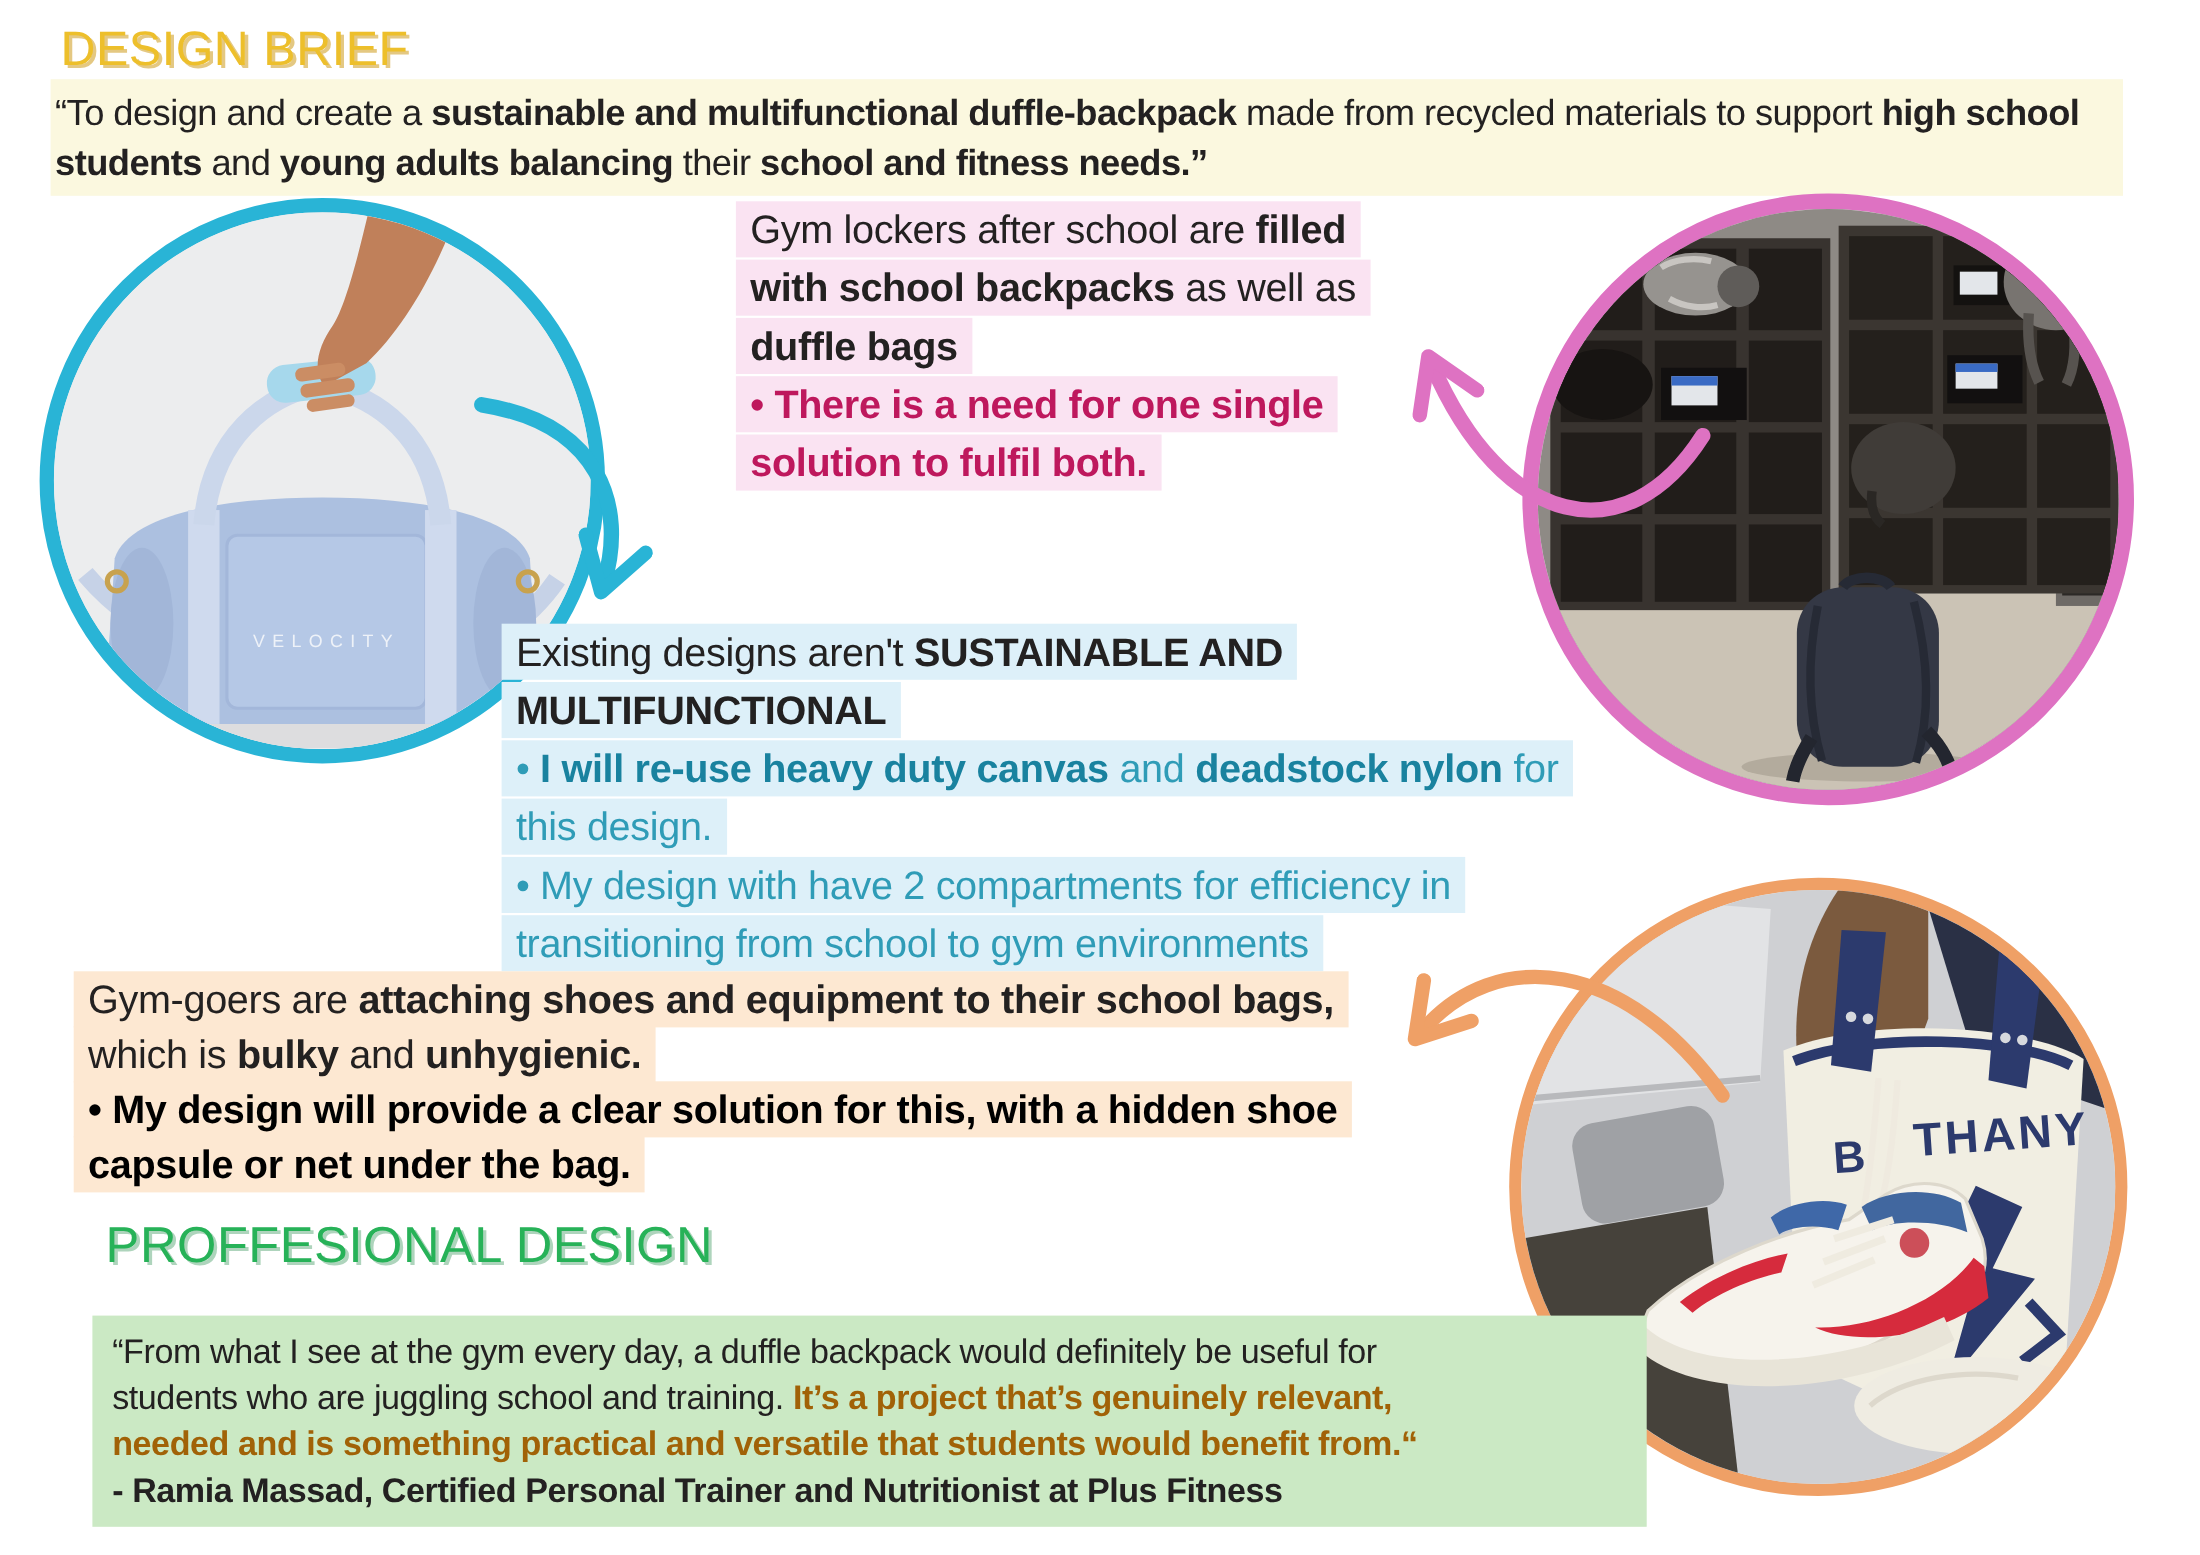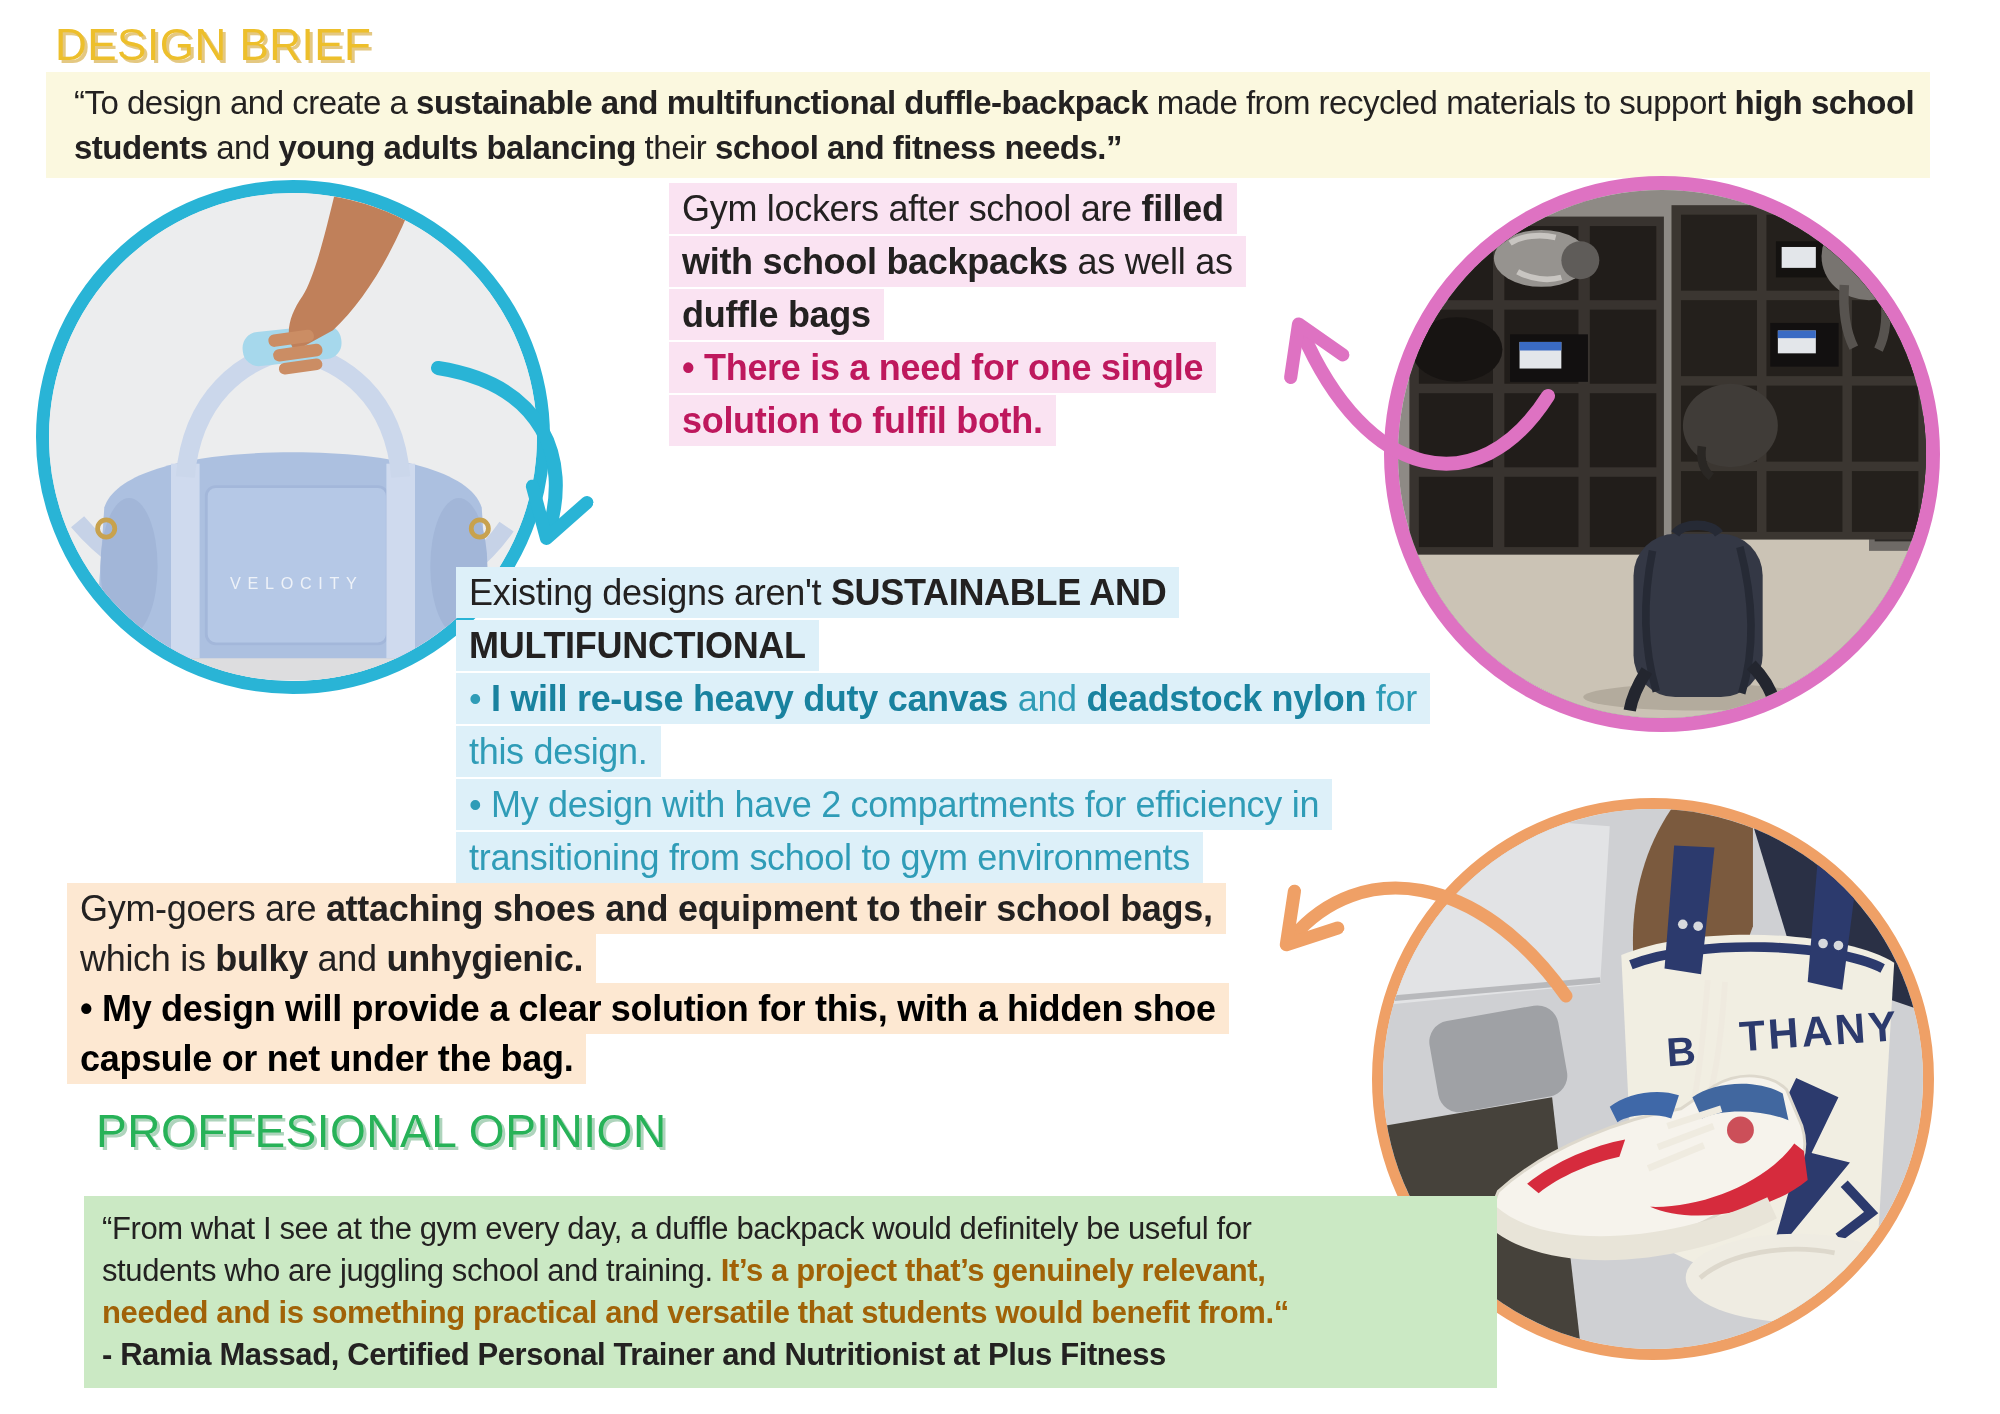--- a/index.html
+++ b/index.html
@@ -4,21 +4,21 @@
 <style>
   html,body{margin:0;padding:0;background:#ffffff;}
   .page{position:relative;width:2000px;height:1414px;background:#ffffff;overflow:hidden;
         font-family:"Liberation Sans",sans-serif;color:#232121;}
   .title{position:absolute;font-weight:400;white-space:nowrap;letter-spacing:.5px;}
   .title-gold{left:55px;top:20px;font-size:44px;color:#edbf2b;text-shadow:3px 3px 0 rgba(205,154,28,.55);}
   .title-green{left:96px;top:1104px;font-size:46px;color:#27b258;text-shadow:3px 3px 0 rgba(23,132,62,.35);}
   .block,.note{position:absolute;font-size:36px;line-height:53px;white-space:nowrap;letter-spacing:-.3px;}
   .block{box-sizing:border-box;}
   .block .ln{background:transparent;}
-  .block-yellow{left:46px;top:72px;width:1884px;background:#fbf8df;padding:8px 28px;font-size:33px;line-height:45px;letter-spacing:-.5px;}
+  .block-yellow{left:46px;top:72px;width:1884px;background:#fbf8df;padding:8px 4px;font-size:33px;line-height:45px;letter-spacing:-.5px;}
   .block-green{left:84px;top:1196px;width:1413px;background:#cbe9c4;padding:12px 18px;font-size:31px;line-height:42px;letter-spacing:-.4px;}
   .note .ln{background:var(--hl);padding:5px 13px;}
   .note-pink{left:669px;top:182px;--hl:#fae3f2;}
   .note-blue{left:456px;top:566px;--hl:#ddf0f9;}
   .note-orange{left:67px;top:884px;--hl:#fde8d2;line-height:50px;}
   .seg.b{font-weight:700;}
   .note-pink .seg.a{color:#be185d;}
   .note-blue .seg.a{color:#2f9cb7;}
   .note-blue .seg.a.b{color:#19829f;}
   .note-orange .seg.a{color:#000000;}
@@ -181,21 +181,21 @@
         <g stroke="#efebe0" stroke-width="7">
           <line x1="296" y1="330" x2="352" y2="312"></line>
           <line x1="286" y1="352" x2="344" y2="330"></line>
           <line x1="276" y1="374" x2="334" y2="350"></line>
         </g>
         <path d="M118 414 C170 460 300 452 400 404 L410 426 C310 478 170 486 112 436 Z" fill="#e8e4d8"></path>
       </g>
     </svg>
   </div>
 
-  <div class="title title-green">PROFFESIONAL OPINION</div>
+  <div class="title title-green">PROFFESIONAL DESIGN</div>
 
   <div class="block block-green"><span class="ln"><span class="seg">“From what I see at the gym every day, a duffle backpack would definitely be useful for</span></span><br><span class="ln"><span class="seg">students who are juggling school and training. </span><span class="seg b a">It’s a project that’s genuinely relevant,</span></span><br><span class="ln"><span class="seg b a">needed and is something practical and versatile that students would benefit from.“</span></span><br><span class="ln"><span class="seg b"> - Ramia Massad, Certified Personal Trainer and Nutritionist at Plus Fitness</span></span></div>
 
   <svg class="arrows" viewBox="0 0 2000 1414">
     <defs>
       <marker id="ah-teal" markerUnits="userSpaceOnUse" markerWidth="70" markerHeight="70" viewBox="0 0 64 64" refX="44" refY="32" orient="auto">
         <path d="M10 6 L52 32 L10 58" fill="none" stroke="#29b4d6" stroke-width="12" stroke-linecap="round" stroke-linejoin="round"></path>
       </marker>
       <marker id="ah-pink" markerUnits="userSpaceOnUse" markerWidth="70" markerHeight="70" viewBox="0 0 64 64" refX="44" refY="32" orient="auto">
         <path d="M10 6 L52 32 L10 58" fill="none" stroke="#de72c2" stroke-width="12" stroke-linecap="round" stroke-linejoin="round"></path>

